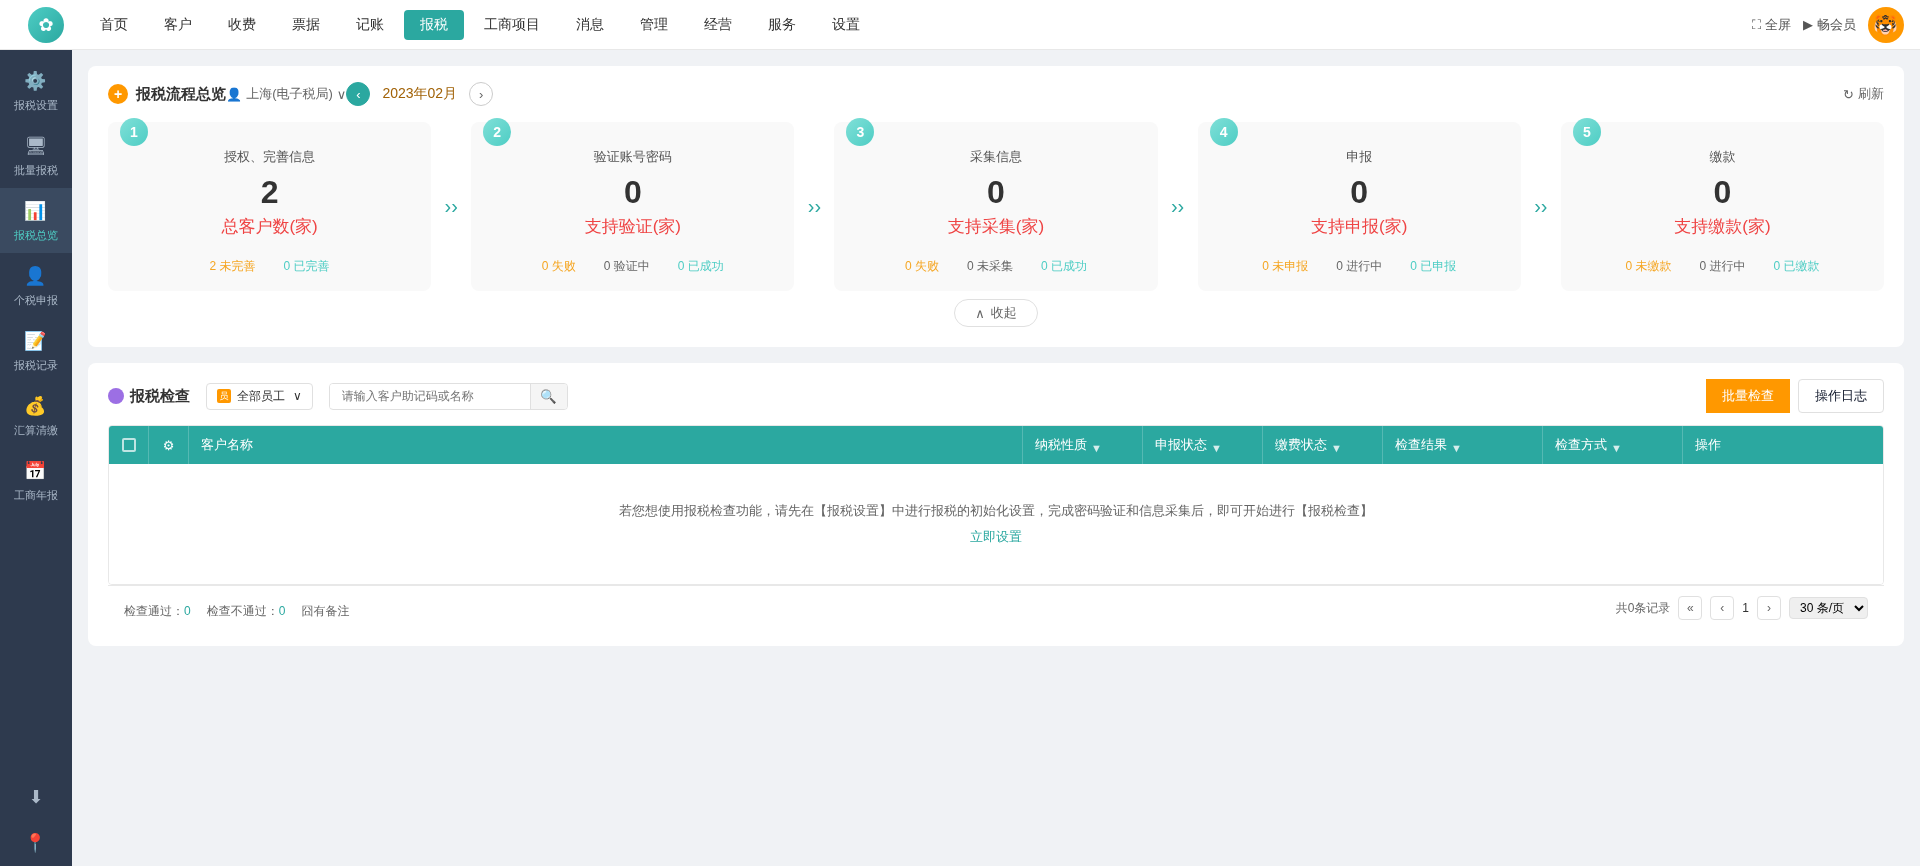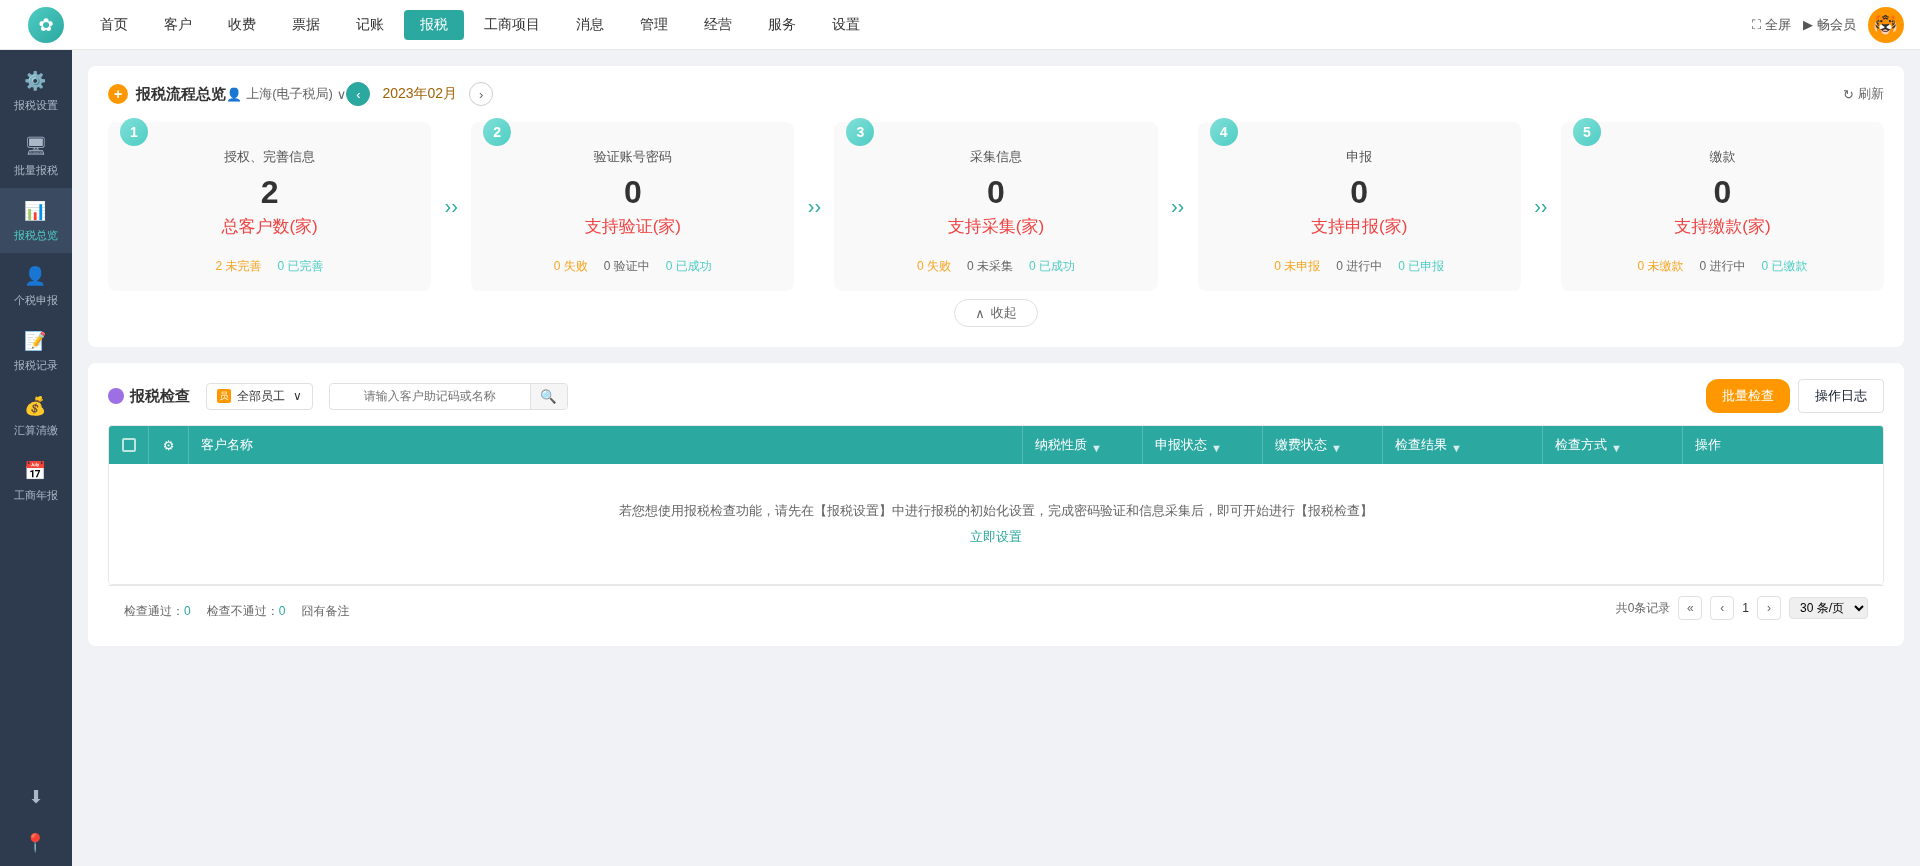--- a/index.html
+++ b/index.html
@@ -253,21 +253,21 @@
       margin: 4px 0;
     }
     .step-subtitle {
       font-size: 17px;
       color: #ef4444;
       margin-bottom: 20px;
     }
     .step-stats {
       display: flex;
       justify-content: center;
-      gap: 16px;
+      gap: 28px;
       font-size: 12px;
     }
     .stat-fail { color: #f5a623; }
     .stat-pending { color: #666; }
     .stat-success { color: #4ecdc4; }
 
     
     .collapse-row {
       display: flex;
       justify-content: center;
@@ -343,40 +343,39 @@
       border-radius: 4px;
       overflow: hidden;
     }
     .search-input {
       border: none;
       outline: none;
       padding: 5px 12px;
       font-size: 12px;
       width: 200px;
       color: #404040;
-      text-align: center;
     }
     .search-btn {
       background: #f5f5f5;
       border: none;
       border-left: 1px solid #e0e0e0;
       padding: 5px 10px;
       cursor: pointer;
       color: #666;
     }
     .check-actions {
       margin-left: auto;
       display: flex;
       gap: 8px;
     }
     .btn-orange {
       background: #ff9800;
       color: white;
       border: none;
-      border-radius: 12px;
+      border-radius: 0;
       padding: 7px 16px;
       cursor: pointer;
       font-size: 13px;
     }
     .btn-outline {
       background: white;
       color: #0f172a;
       border: 1px solid #e0e0e0;
       border-radius: 4px;
       padding: 7px 16px;

